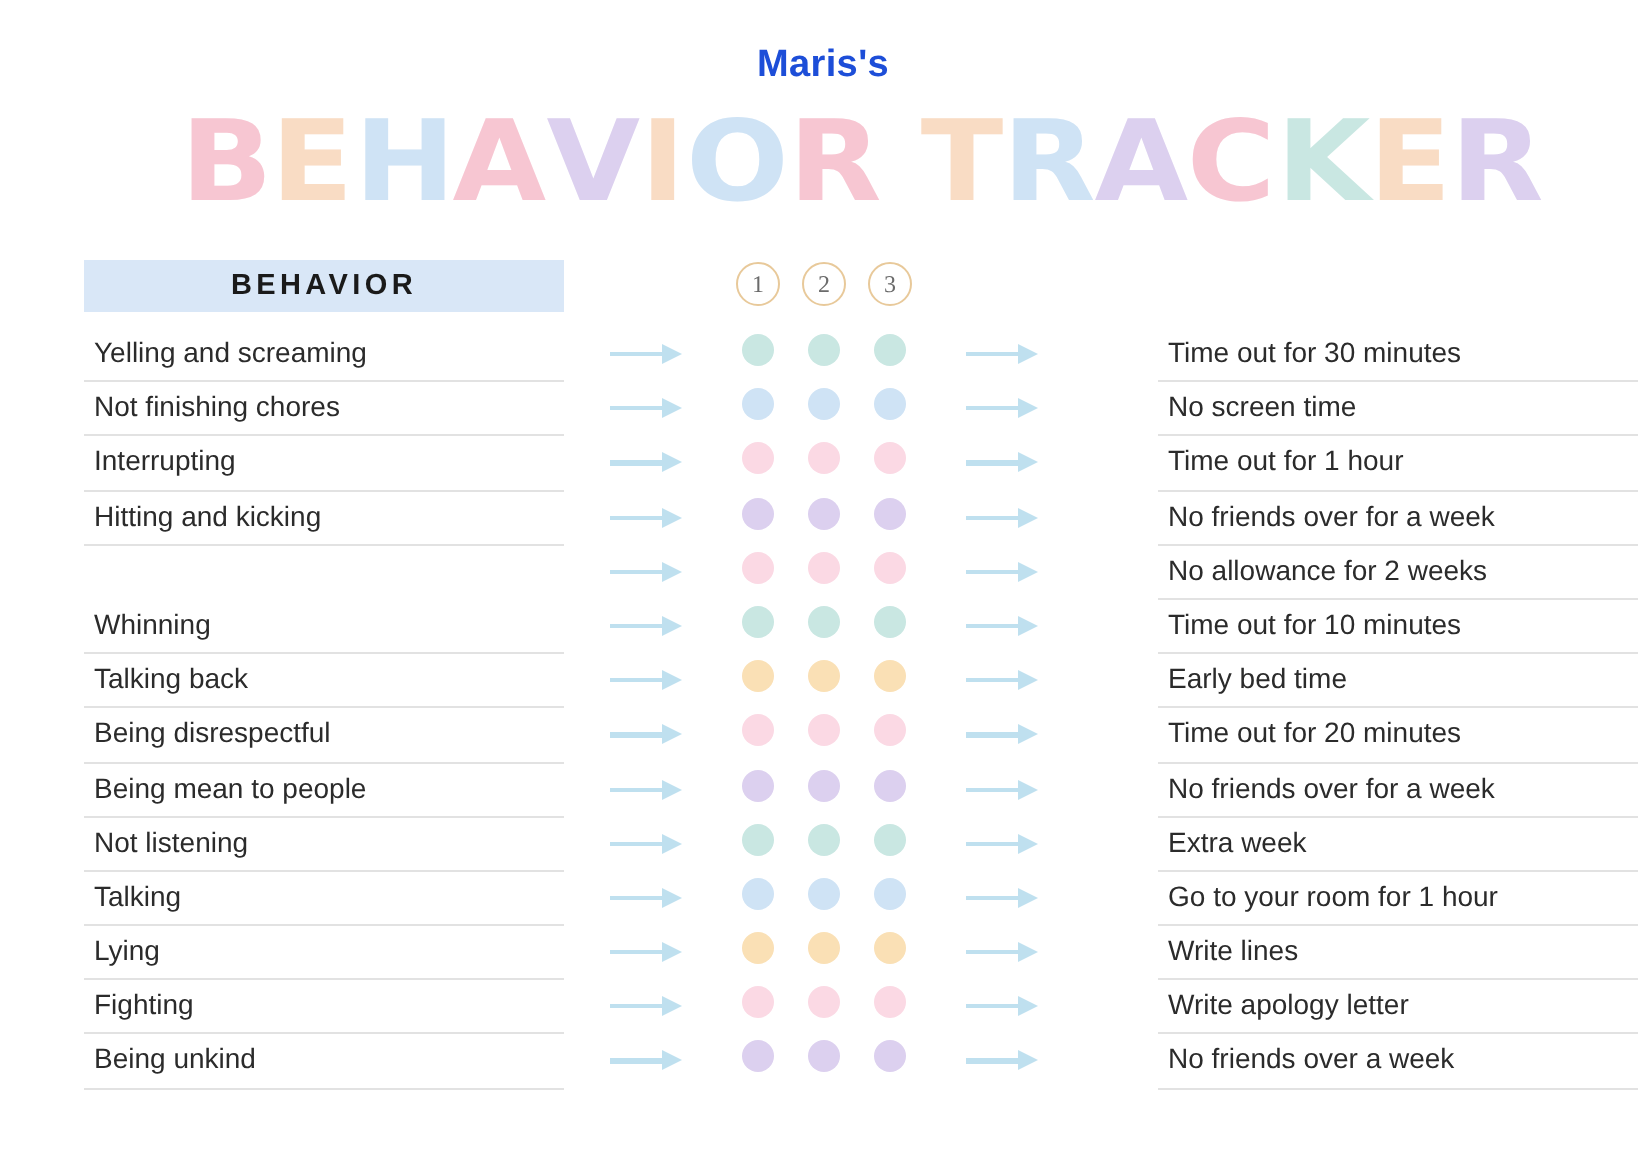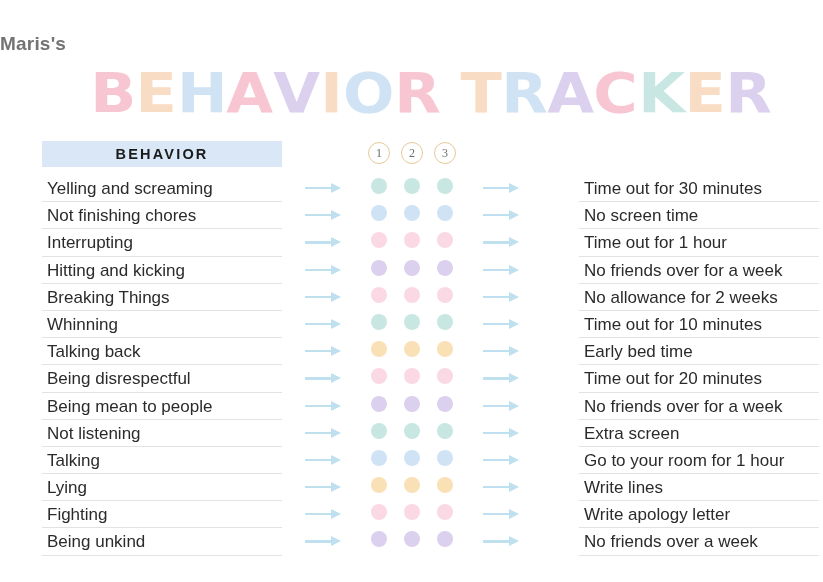--- a/index.html
+++ b/index.html
@@ -10,25 +10,26 @@
     overflow: hidden;
   }
   .page {
     position: relative;
     width: 823px; height: 582px;
     background: #fff;
   }
 
   
   .owner-name {
+    text-align: center;
     font-size: 19px;
     font-weight: bold;
-    color: #737373;
+    color: #1d4ed8;
     letter-spacing: 0.2px;
-    margin-top: 33px;
+    margin-top: 22px;
   }
   .big-title {
     text-align: center;
     margin-top: 10px;
     white-space: nowrap;
     line-height: 1;
     margin-left: 40px;
   }
   .big-title span {
     display: inline-block;
@@ -92,21 +93,21 @@
   .rows { position: relative; margin-top: 8px; }
   .row {
     position: relative;
     height: 27.2px;
   }
   .cell-behavior, .cell-consequence {
     position: absolute;
     top: 0;
     width: 240px;
     height: 27.2px;
-    font-size: 17px;
+    font-size: 14px;
     color: #2b2b2b;
     padding-left: 5px;
     padding-top: 4px;
     border-bottom: 1px solid #e2e2e2;
   }
   .cell-behavior { left: 42px; }
   .cell-consequence { left: 540px; margin-left: 39px; }
 
   
   .arrow {
@@ -228,21 +229,20 @@
           <div class="head"></div>
         </div>
         <div class="dots">
           <div class="dot d1" style="background: rgb(220, 208, 239);"></div>
           <div class="dot d2" style="background: rgb(220, 208, 239);"></div>
           <div class="dot d3" style="background: rgb(220, 208, 239);"></div>
         </div>
         <div class="cell-consequence">No friends over for a week</div>
       </div>
       <div class="row">
-        <div class="cell-behavior">Breaking Things</div>
         <div class="arrow left">
           <div class="shaft"></div>
           <div class="head"></div>
         </div>
         <div class="arrow right">
           <div class="shaft"></div>
           <div class="head"></div>
         </div>
         <div class="dots">
           <div class="dot d1" style="background: rgb(251, 217, 228);"></div>
@@ -327,21 +327,21 @@
         </div>
         <div class="arrow right">
           <div class="shaft"></div>
           <div class="head"></div>
         </div>
         <div class="dots">
           <div class="dot d1" style="background: rgb(201, 231, 226);"></div>
           <div class="dot d2" style="background: rgb(201, 231, 226);"></div>
           <div class="dot d3" style="background: rgb(201, 231, 226);"></div>
         </div>
-        <div class="cell-consequence">Extra screen</div>
+        <div class="cell-consequence">Extra week</div>
       </div>
       <div class="row">
         <div class="cell-behavior">Talking</div>
         <div class="arrow left">
           <div class="shaft"></div>
           <div class="head"></div>
         </div>
         <div class="arrow right">
           <div class="shaft"></div>
           <div class="head"></div>

